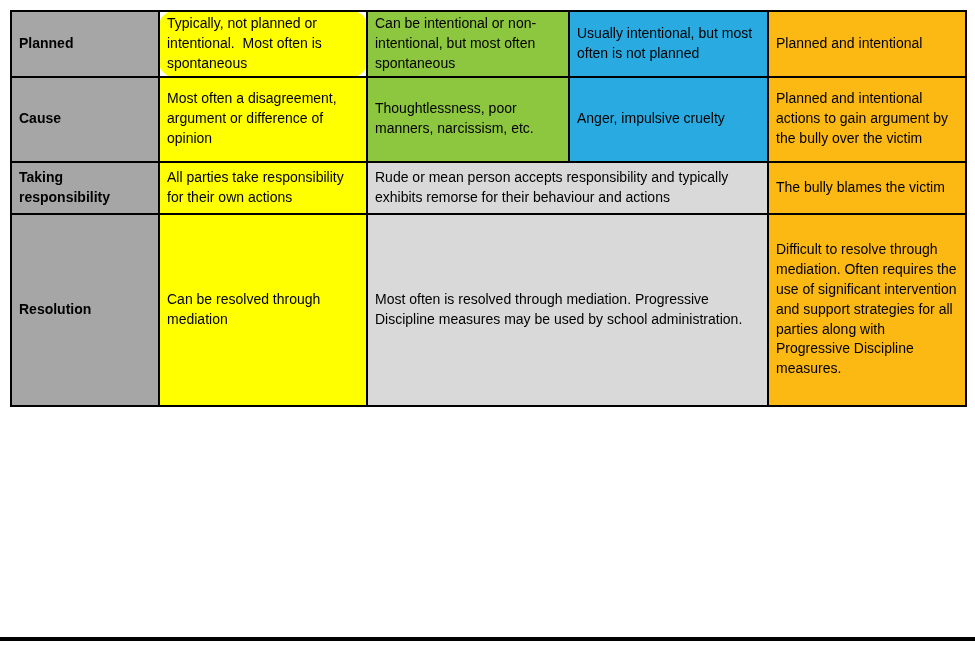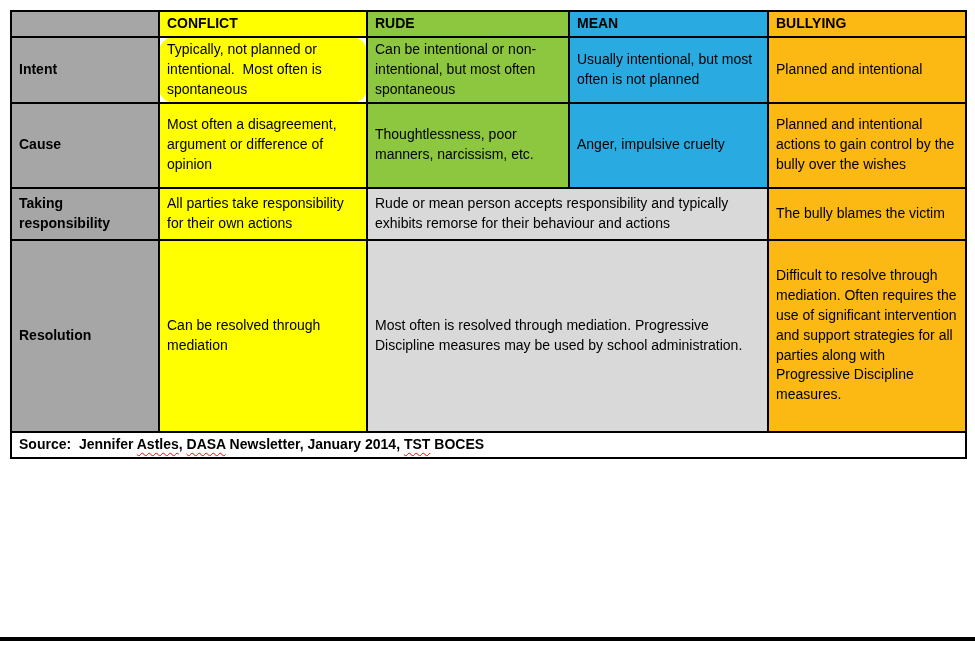--- a/index.html
+++ b/index.html
@@ -72,61 +72,51 @@
   <table class="cmp">
     <colgroup>
       <col style="width:148px">
       <col style="width:208px">
       <col style="width:202px">
       <col style="width:199px">
       <col style="width:198px">
     </colgroup>
 
     <tbody>
-        <tr style="height:26px">
-      <th class="bg-empty colhead"></th>
-      <th class="bg-conflict colhead">CONFLICT</th>
-      <th class="bg-rude colhead">RUDE</th>
-      <th class="bg-mean colhead">MEAN</th>
-      <th class="bg-bullying colhead">BULLYING</th>
-    </tr>
 
 
     <tr style="height:64px">
-      <td class="rowlabel">Intent</td>
+      <td class="rowlabel">Planned</td>
       <td class="bg-conflict prewrap">Typically, not planned or intentional.  Most often is spontaneous</td>
       <td class="bg-rude">Can be intentional or non-intentional, but most often spontaneous</td>
       <td class="bg-mean">Usually intentional, but most often is not planned</td>
       <td class="bg-bullying">Planned and intentional</td>
     </tr>
 
 
     <tr style="height:85px">
       <td class="rowlabel">Cause</td>
       <td class="bg-conflict">Most often a disagreement, argument or difference of opinion</td>
       <td class="bg-rude">Thoughtlessness, poor manners, narcissism, etc.</td>
       <td class="bg-mean">Anger, impulsive cruelty</td>
-      <td class="bg-bullying">Planned and intentional actions to gain control by the bully over the wishes</td>
+      <td class="bg-bullying">Planned and intentional actions to gain argument by the bully over the victim</td>
     </tr>
 
     <tr style="height:52px">
       <td class="rowlabel">Taking responsibility</td>
       <td class="bg-conflict">All parties take responsibility for their own actions</td>
       <td class="bg-shared justify" colspan="2">Rude or mean person accepts responsibility and typically exhibits remorse for their behaviour and actions</td>
       <td class="bg-bullying">The bully blames the victim</td>
     </tr>
 
 
     <tr style="height:192px">
       <td class="rowlabel">Resolution</td>
       <td class="bg-conflict">Can be resolved through mediation</td>
       <td class="bg-shared justify" colspan="2">Most often is resolved through mediation. Progressive Discipline measures may be used by school administration.</td>
       <td class="bg-bullying">Difficult to resolve through mediation. Often requires the use of significant intervention and support strategies for all parties along with Progressive Discipline measures.</td>
     </tr>
 
-    <tr style="height:24px">
-      <td class="sourcecell" colspan="5"><span>Source:  Jennifer </span><span class="wavy">Astles</span><span>, </span><span class="wavy">DASA</span><span> Newsletter, January 2014, </span><span class="wavy">TST</span><span> BOCES</span></td>
-    </tr>
   </tbody>
     </table>
 
   <div class="bottom-rule"></div>
 </div>
 
 </body></html>

